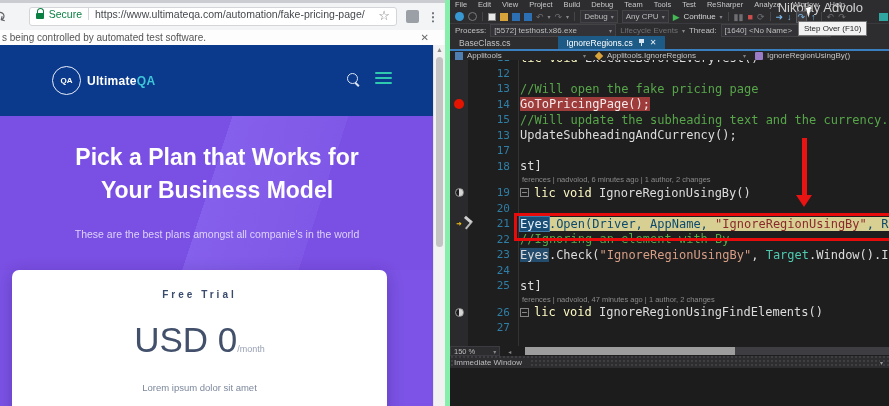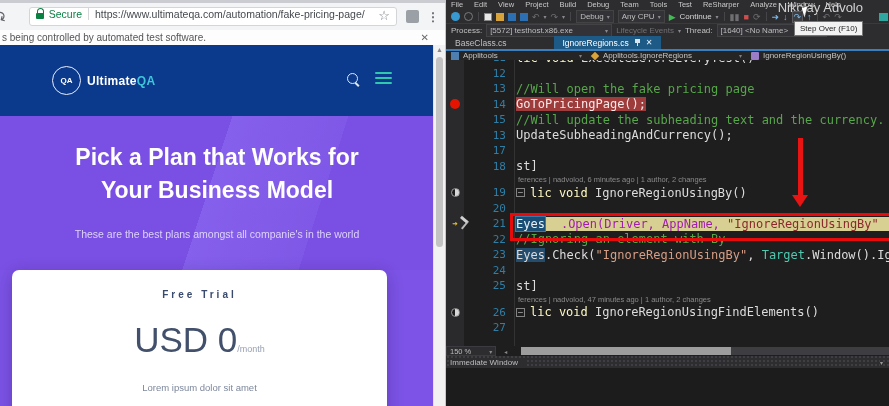--- a/index.html
+++ b/index.html
@@ -40,21 +40,21 @@
   .card{position:absolute;left:12px;top:225px;width:375px;height:160px;background:#fff;border-radius:7px;box-shadow:0 4px 16px rgba(35,18,85,.3);text-align:center;}
   .card-plan{margin-top:19px;font-size:10px;letter-spacing:3px;color:#394a6d;font-weight:bold;}
   .price-row{margin-top:22px;display:flex;justify-content:center;align-items:flex-end;}
   .price-cur{font-size:35px;color:#42506b;line-height:36px;}
   .price-per{font-size:9px;color:#98a0b3;margin-bottom:4px;}
   .card-blurb{margin-top:24px;font-size:9.5px;color:#7c879b;}
   .page-scroll{position:absolute;left:433px;top:45px;width:12px;height:361px;background:#f2f2f2;border-left:1px solid #e2e2e2;box-sizing:border-box;}
   .ps-up{position:absolute;left:0;top:1px;width:100%;text-align:center;color:#8a8a8a;font-size:7px;}
   .ps-thumb{position:absolute;left:2px;top:12px;width:7px;height:190px;background:#c3c3c3;border-radius:4px;}
   
-  .vs{position:absolute;left:445px;top:0;width:444px;height:406px;background:#2d2d30;color:#c8c8c8;border-left:1px solid #86efac;box-sizing:border-box;}
+  .vs{position:absolute;left:445px;top:0;width:444px;height:406px;background:#2d2d30;color:#c8c8c8;border-left:5px solid #86efac;box-sizing:border-box;}
   .menubar{position:absolute;left:0;top:0;width:100%;height:10px;display:flex;gap:11px;padding-left:5px;font-size:7.5px;color:#c8c8c8;overflow:hidden;align-items:flex-start;}
   .menubar span{white-space:nowrap;}
   .account{position:absolute;right:26px;top:0;font-size:13px;color:#d2d2d2;white-space:nowrap;}
   .vstoolbar{position:absolute;left:0;top:10px;width:100%;height:13px;display:flex;align-items:center;gap:4px;padding-left:5px;font-size:9px;overflow:hidden;}
   .tb-sep{width:1px;height:9px;background:#46464a;margin:0 1px;flex:none;}
   .circ{width:9px;height:9px;border-radius:50%;flex:none;}
   .circ.blue{background:#3899d2;} .circ.gray{border:1px solid #7a7a7e;box-sizing:border-box;}
   .mini-sq{width:8px;height:8px;flex:none;}
   .newfile{background:#e8e8e8;border:1px solid #888;box-sizing:border-box;}
   .openf{background:#d9a33c;}
@@ -94,21 +94,21 @@
   .crow{display:flex;height:15.5px;align-items:center;font-family:"DejaVu Sans Mono",monospace;font-size:12px;}
   .g{width:18px;flex:none;position:relative;display:flex;align-items:center;justify-content:center;height:100%;z-index:2;}
   .ln{width:42px;flex:none;text-align:right;padding-right:10px;color:#2f7ea6;font-size:11px;font-family:"DejaVu Sans Mono",monospace;}
   .codecell{flex:1;display:flex;min-width:0;}
   .codewrap{display:flex;align-items:center;white-space:pre;}
   .codewrap.breakpoint{background:#9e3b3b;}
   .codewrap.current{background:#d8cf92;flex:1 1 auto;}
   .codelens{height:11px;line-height:11px;padding-left:72px;color:#8a8a8a;font-size:7.5px;font-family:"Liberation Sans",sans-serif;}
   .tk-kw{color:#fef9c3;} .tk-plain{color:#dcdcdc;} .tk-comment{color:#57a64a;}
   .tk-string{color:#d69d85;} .tk-type{color:#4ec9b0;} .tk-bp{color:#f5eaea;}
-  .tk-cur{color:#a21caf;padding-left:16px;} .tk-curstr{color:#8a2b2b;}
+  .tk-cur{color:#0c4a6e;} .tk-curstr{color:#8a2b2b;}
   .tk-sel{background:#1b4e74;color:#e8f2fa;outline:1px solid #3c78a8;}
   .tk-selblue{background:#234c6d;color:#dcdcdc;}
   .fold{display:inline-flex;width:9px;height:9px;border:1px solid #848484;color:#c8c8c8;font-size:8px;line-height:7px;align-items:center;justify-content:center;margin-right:5px;background:#1e1e1e;box-sizing:border-box;}
   .g-bp{width:10px;height:10px;border-radius:50%;background:#e51400;}
   .g-pie{width:9px;height:9px;border-radius:50%;border:1px solid #9a9a9a;background:linear-gradient(90deg,#1e1e1e 50%,#d8d8d8 50%);box-sizing:border-box;}
   .g-arrow{color:#f5c416;font-size:9px;}
   .g-hammer{position:absolute;left:13px;top:1px;width:13px;height:13px;}
   .g-hammer::before{content:"";position:absolute;left:5px;top:3px;width:2px;height:10px;background:#b8b8b8;transform:rotate(40deg);}
   .g-hammer::after{content:"";position:absolute;left:1px;top:1px;width:8px;height:3px;background:#d0d0d0;transform:rotate(40deg);}
   .red-rect{position:absolute;left:64px;right:-4px;top:153px;height:22px;border:3px solid #e80b0b;z-index:6;}

